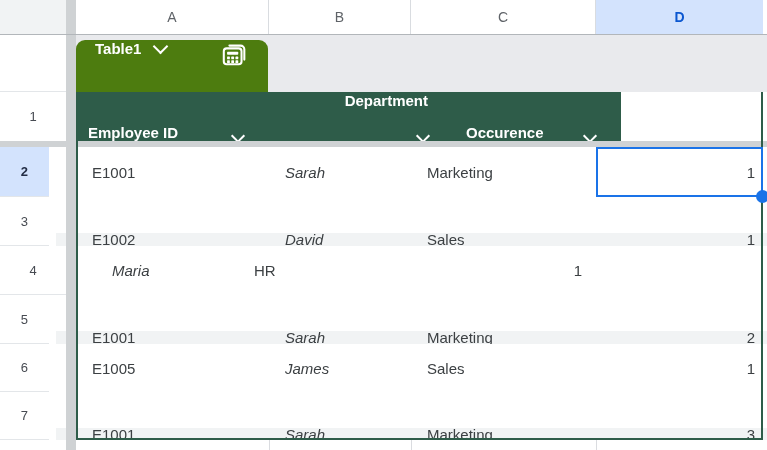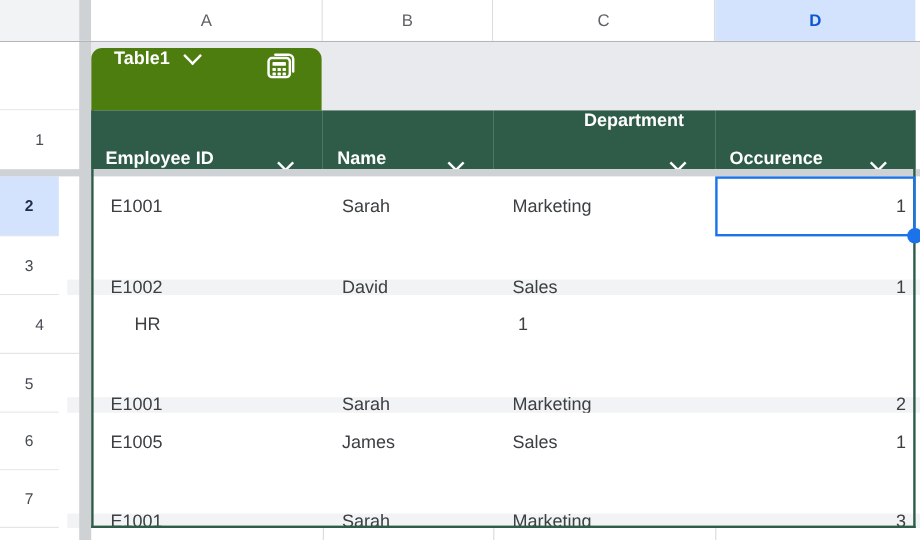--- a/index.html
+++ b/index.html
@@ -48,21 +48,21 @@
   .h-divider{position:absolute;left:0;top:141px;width:767px;height:6px;background:#cfd2d4;z-index:2;}
 
   
   .trow{position:absolute;left:0;width:767px;display:flex;}
   .rownum{width:66px;display:flex;align-items:center;justify-content:center;font-size:13px;
           color:#474b52;background:#fff;border-bottom:1px solid #e3e6e9;box-sizing:border-box;cursor:pointer;}
   .rownum.sel{background:#d3e3fd;color:#232d45;font-weight:bold;}
   .row-gap{width:10px;}
   .cell{display:flex;align-items:center;font-size:15px;color:#3c4043;padding:0 12px;
         box-sizing:border-box;background:transparent;cursor:cell;}
-  .cell.w-a{width:193px;} .cell.w-b{width:142px;} .cell.w-c{width:185px;}
+  .cell.w-a{width:193px;} .cell.w-b{width:142px;font-style:italic;} .cell.w-c{width:185px;}
   .cell.w-d{width:167px;justify-content:flex-end;}
   .row-cells{display:flex;background:#fff;padding-left:24px;}
   .trow.band .row-cells{background:#f1f3f4;margin-top:36px;}
   .row-filler{flex:1;background:#fff;}
 
   
   .part-row{position:absolute;left:0;top:440px;width:767px;height:10px;display:flex;}
   .part-hdr{width:66px;background:#fff;}
   .part-grid{position:relative;flex:1;background:#fff;}
   .gline{position:absolute;top:0;width:1px;height:10px;background:#dadce0;}
@@ -127,24 +127,20 @@
     </div>
   </div>
 
   <div class="thead">
     <div class="rownum">1</div>
     <div class="row-gap"></div>
     <div class="th w-a">
       <span>Employee ID</span>
       <span class="chev"></span>
     </div>
-    <div class="th w-b">
-      <span>Name</span>
-      <span class="chev"></span>
-    </div>
     <div class="th w-c">
       <span>Department</span>
       <span class="chev"></span>
     </div>
     <div class="th w-d">
       <span>Occurence</span>
       <span class="chev"></span>
     </div>
     <div class="thead-filler"></div>
   </div>
@@ -172,20 +168,21 @@
       <div class="cell w-c">Sales</div>
       <div class="cell w-d">1</div>
     </div>
     <div class="row-filler"></div>
   </div>
 
   <div class="trow" style="top:246px;height:49px;">
     <div class="rownum" style="height:49px;">4</div>
     <div class="row-gap"></div>
     <div class="row-cells">
+      <div class="cell w-b">Maria</div>
       <div class="cell w-c">HR</div>
       <div class="cell w-d">1</div>
     </div>
     <div class="row-filler"></div>
   </div>
 
   <div class="trow band" style="top:295px;height:49px;">
     <div class="rownum" style="height:49px;">5</div>
     <div class="row-gap"></div>
     <div class="row-cells">

